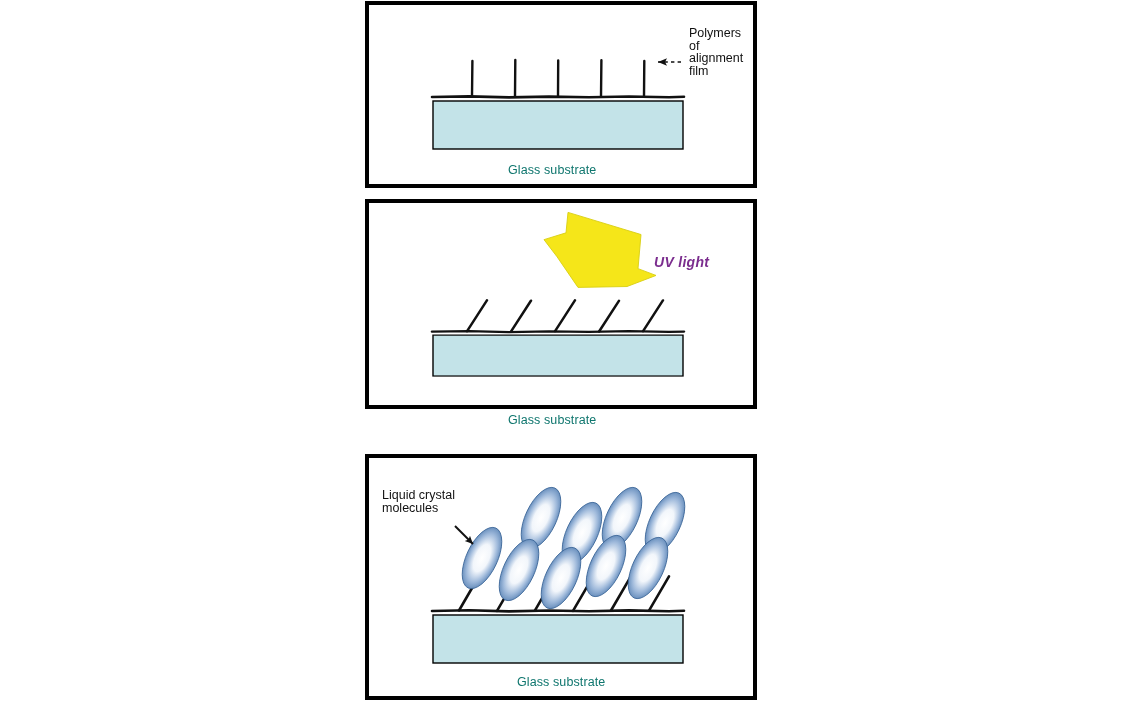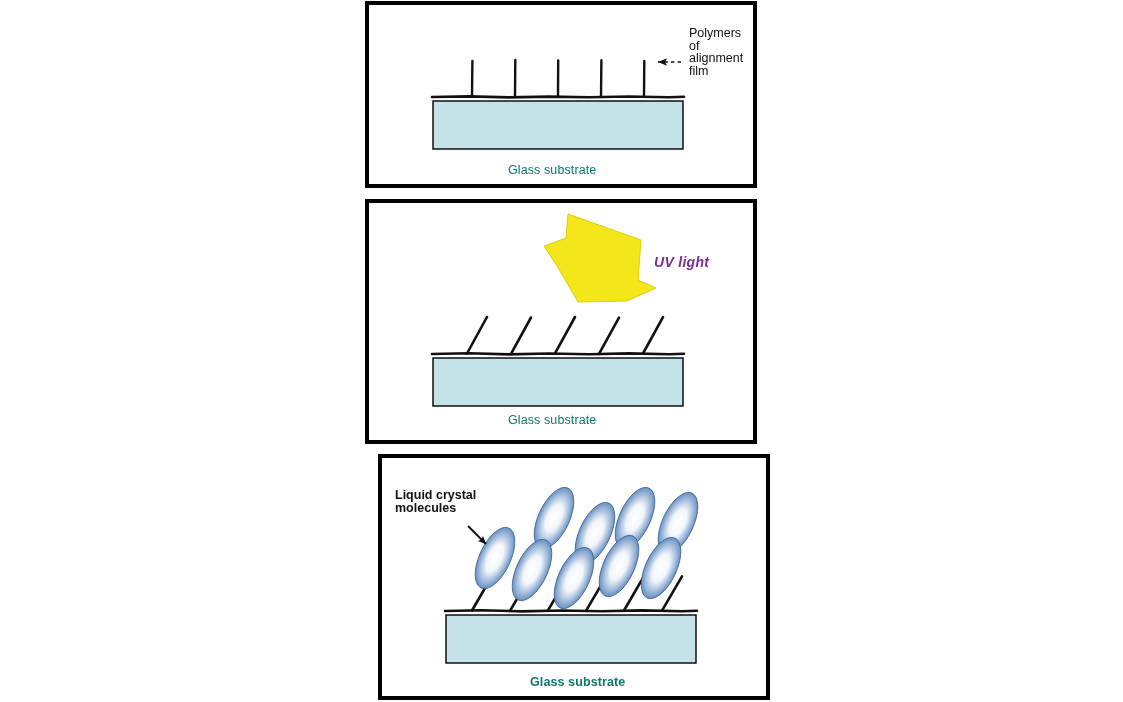--- a/index.html
+++ b/index.html
@@ -22,22 +22,22 @@
     width: 1123px;
     height: 702px;
   }
   .panel {
     position: absolute;
     background: #ffffff;
     border: 4px solid #000000;
     box-sizing: border-box;
   }
   #panel-1 { left: 365px; top: 1px;   width: 392px; height: 187px; }
-  #panel-2 { left: 365px; top: 199px; width: 392px; height: 245px; }
-  #panel-3 { left: 378px; top: 454px; width: 392px; height: 246px; font-weight: bold; }
+  #panel-2 { left: 365px; top: 199px; width: 392px; height: 210px; }
+  #panel-3 { left: 365px; top: 454px; width: 392px; height: 246px; }
 
   .panel-svg {
     position: absolute;
     left: 0;
     top: 0;
     width: 100%;
     height: 100%;
     display: block;
   }
 

